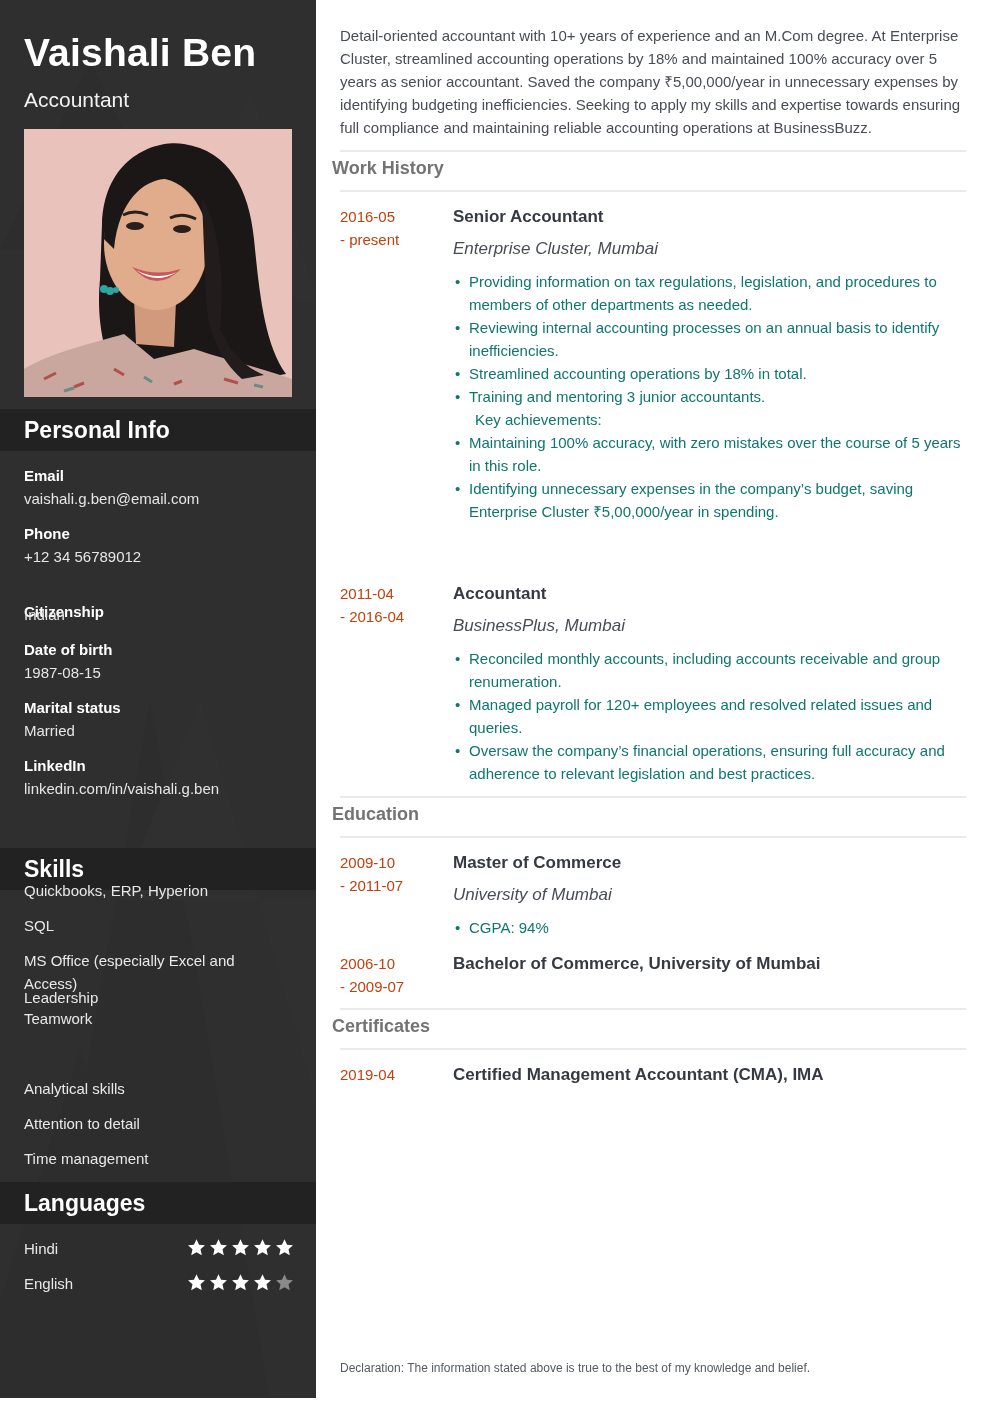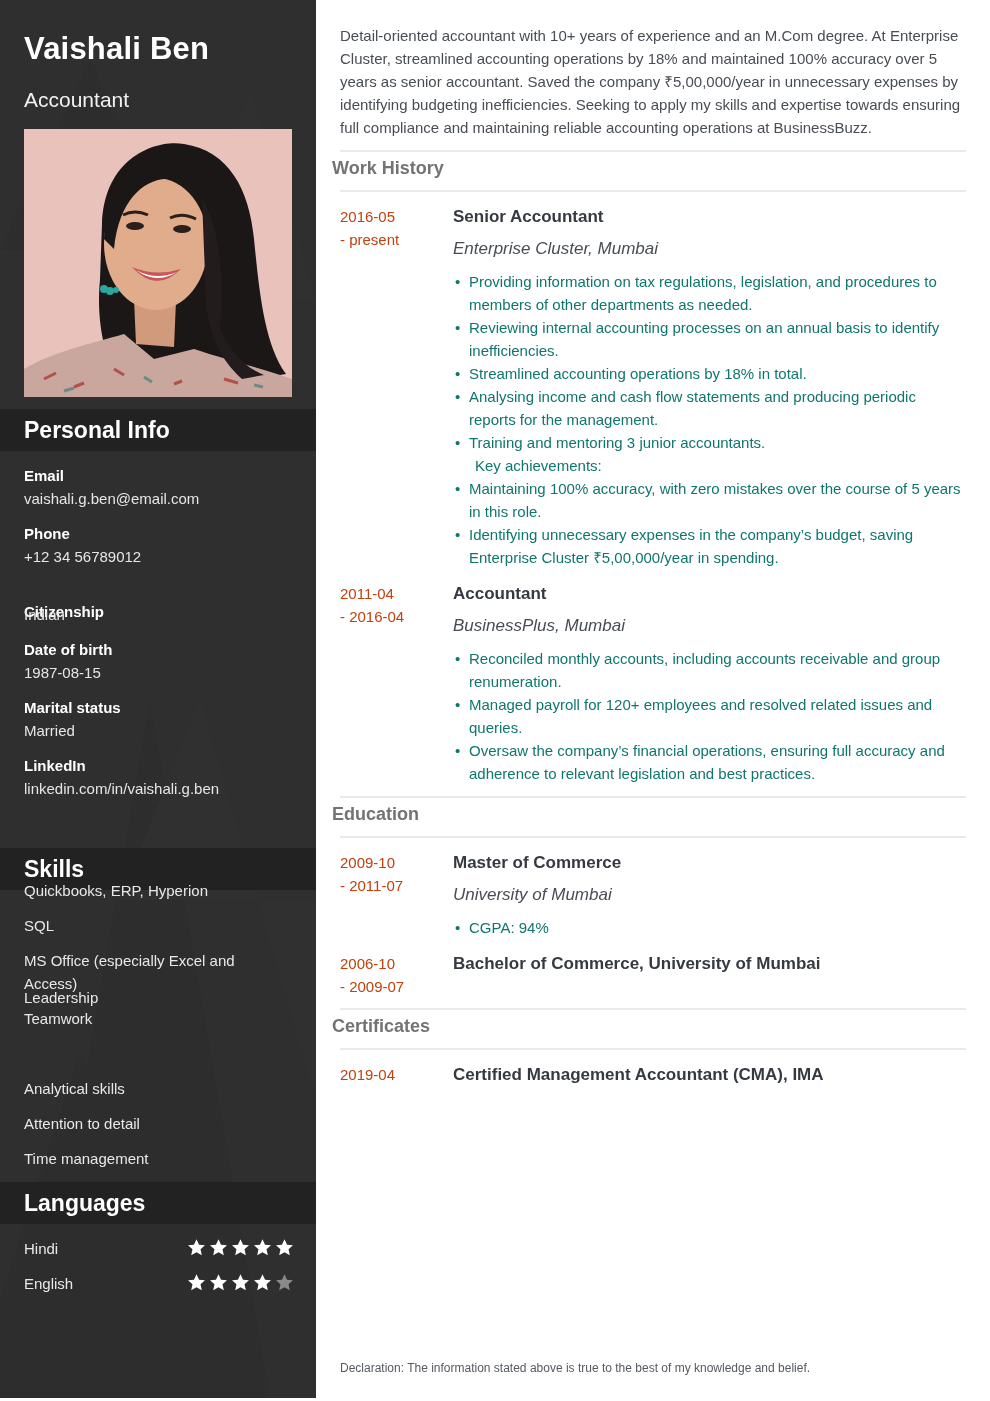--- a/index.html
+++ b/index.html
@@ -6,21 +6,21 @@
   html, body { width: 990px; height: 1401px; background: #ffffff; overflow: hidden; }
   body { font-family: "Liberation Sans", sans-serif; color: #3f4349; position: relative; }
 
   .sidebar {
     position: absolute; left: 0; top: 0; width: 316px; height: 1398px;
     background: #2f2f2f; color: #ffffff; overflow: hidden;
   }
   .sidebar .bgpattern { position: absolute; inset: 0; z-index: 0; opacity: 0.35; }
   .sidebar > .content { position: relative; z-index: 1; }
 
-  .name { position: absolute; left: 24px; top: 31px; font-size: 31px; font-weight: 700; color: #ffffff; letter-spacing: 0.2px; }
+  .name { position: absolute; left: 24px; top: 31px; font-size: 39px; font-weight: 700; color: #ffffff; letter-spacing: 0.2px; }
   .jobtitle { position: absolute; left: 24px; top: 88px; font-size: 21px; color: #f2f2f2; }
   .photo { position: absolute; left: 24px; top: 129px; width: 268px; height: 268px; background: #e7c1b9; overflow: hidden; }
 
   .side-header {
     position: absolute; left: 0; width: 354px; height: 42px; background: #222222;
     padding-left: 24px; font-size: 23px; font-weight: 700; color: #ffffff; line-height: 42px;
   }
   .info-label { position: absolute; left: 24px; font-size: 15px; font-weight: 700; color: #ffffff; }
   .info-value { position: absolute; left: 24px; font-size: 15px; color: #e6e6e6; }
   .skill { position: absolute; left: 24px; width: 260px; font-size: 15px; color: #e8e8e8; line-height: 23px; }
@@ -165,21 +165,20 @@
 <div class="divider" style="top:190px;"></div>
 
 <div class="date" style="top:205px;">2016-05</div>
 <div class="date" style="top:228px;">- present</div>
 <div class="role" style="top:207px;">Senior Accountant</div>
 <div class="company" style="top:239px;">Enterprise Cluster, Mumbai</div>
 <ul class="bullets" style="top:270px;">
   <li>Providing information on tax regulations, legislation, and procedures to members of other departments as needed.</li>
   <li>Reviewing internal accounting processes on an annual basis to identify inefficiencies.</li>
   <li>Streamlined accounting operations by 18% in total.</li>
-  <li>Analysing income and cash flow statements and producing periodic reports for the management.</li>
   <li>Training and mentoring 3 junior accountants.</li>
   <li class="plain">Key achievements:</li>
   <li>Maintaining 100% accuracy, with zero mistakes over the course of 5 years in this role.</li>
   <li>Identifying unnecessary expenses in the company’s budget, saving Enterprise Cluster ₹5,00,000/year in spending.</li>
 </ul>
 
 <div class="date" style="top:582px;">2011-04</div>
 <div class="date" style="top:605px;">- 2016-04</div>
 <div class="role" style="top:584px;">Accountant</div>
 <div class="company" style="top:616px;">BusinessPlus, Mumbai</div>

